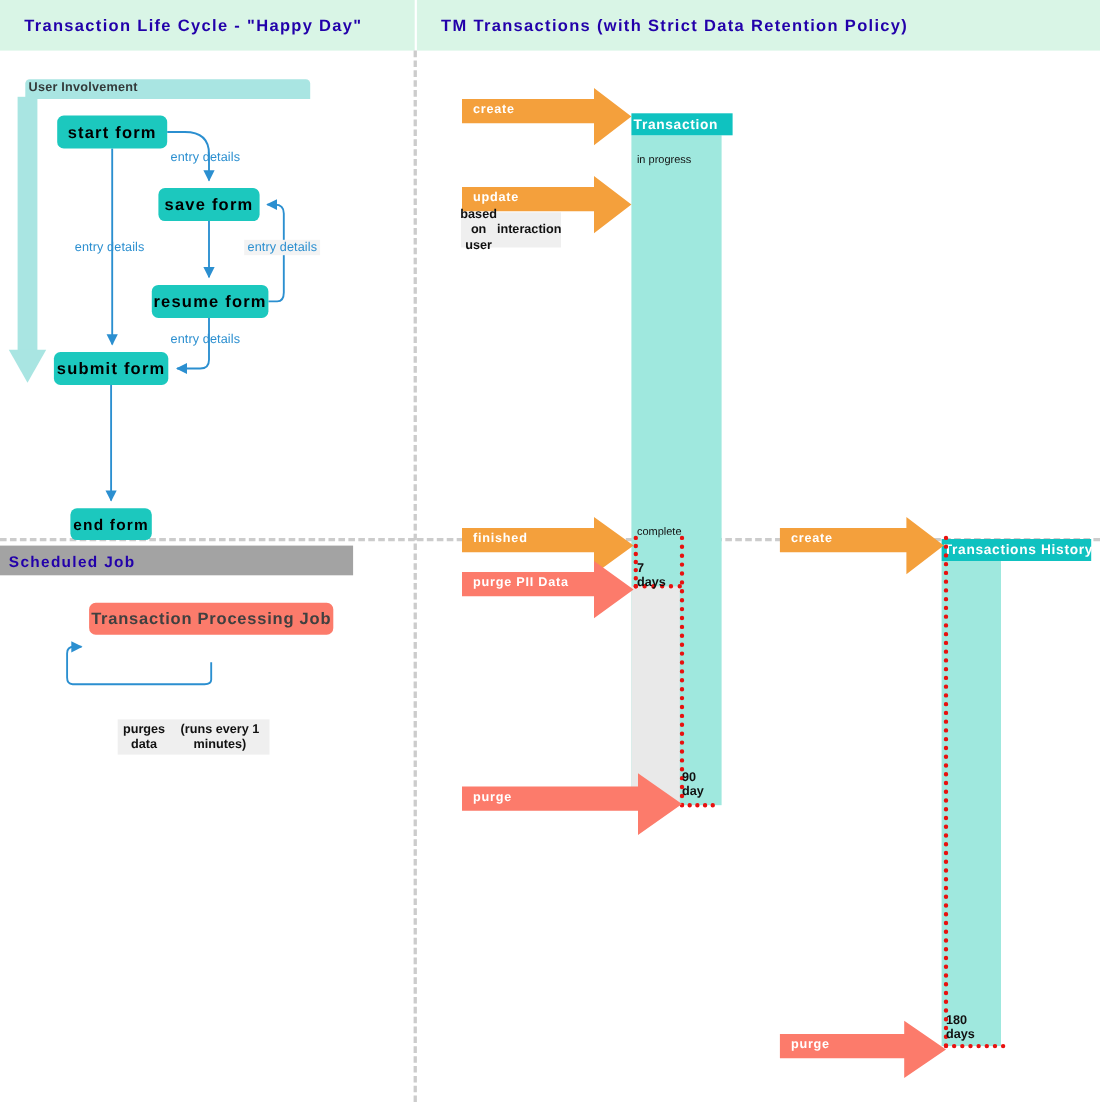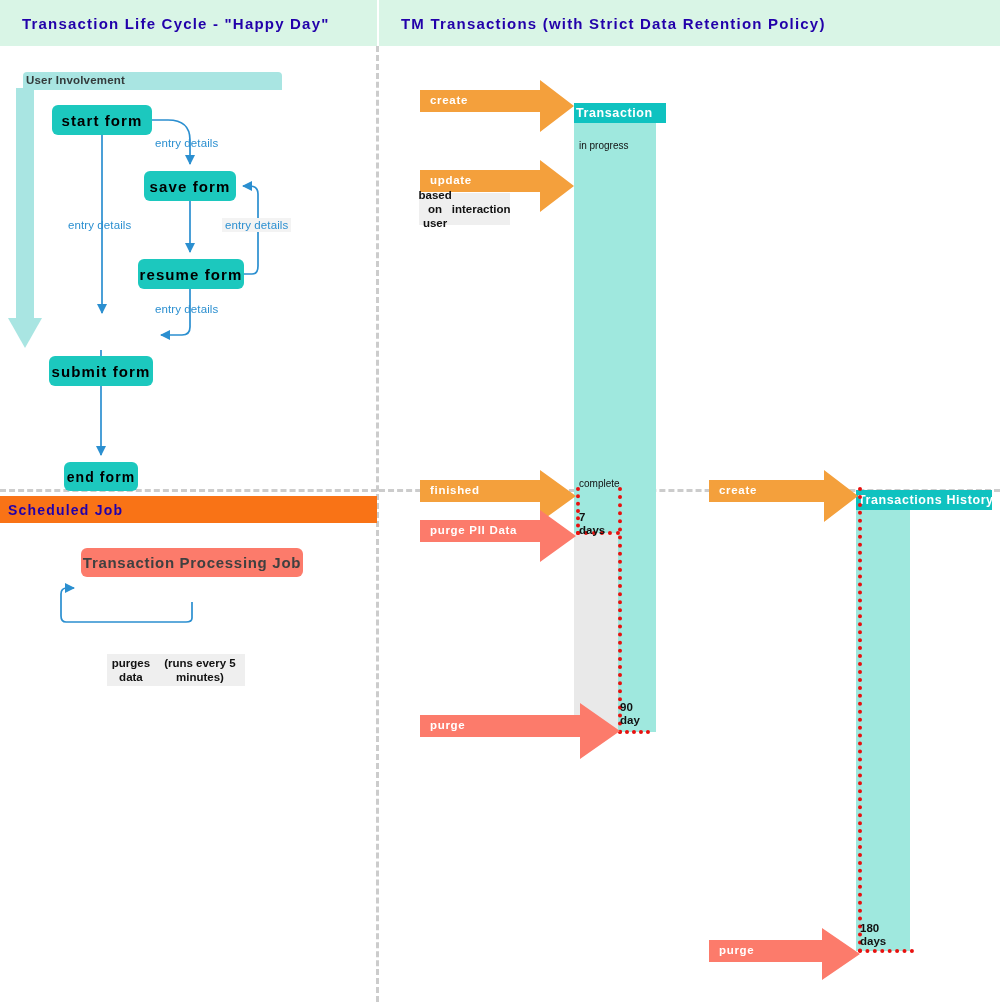--- a/index.html
+++ b/index.html
@@ -17,21 +17,21 @@
     background:#d9f5e6;height:46px;top:0;
     display:flex;align-items:center;
   }
   .band-left{left:0;width:377px;}
   .band-right{left:379px;width:621px;}
   .title-text{
     color:#2200aa;font-weight:bold;font-size:15px;letter-spacing:1.2px;
     padding-left:22px;white-space:nowrap;
   }
   .sched-band{
-    background:#f97316;left:0;top:496px;width:377px;height:27px;
+    background:#a3a3a3;left:0;top:496px;width:321px;height:27px;
     display:flex;align-items:center;
   }
   .sched-text{
     color:#2200aa;font-weight:bold;font-size:14px;letter-spacing:1.2px;
     padding-left:8px;white-space:nowrap;
   }
 
   
   .v-divider{
     left:376px;top:46px;width:0;height:956px;
@@ -66,21 +66,21 @@
 
   
   .node{
     background:#1cc8be;border-radius:6px;color:#000000;font-weight:bold;
     display:flex;align-items:center;justify-content:center;
     letter-spacing:1.1px;white-space:nowrap;
   }
   .node-start {left:52px; top:105px;width:100px;height:30px;font-size:15px;}
   .node-save  {left:144px;top:171px;width:92px; height:30px;font-size:15px;}
   .node-resume{left:138px;top:259px;width:106px;height:30px;font-size:15px;}
-  .node-submit{left:49px; top:320px;width:104px;height:30px;font-size:15px;margin-top:36px;}
+  .node-submit{left:49px; top:320px;width:104px;height:30px;font-size:15px;}
   .node-end   {left:64px; top:462px;width:74px; height:29px;font-size:14px;}
 
   .node-job{
     left:81px;top:548px;width:222px;height:29px;background:#fc7b6b;
     border-radius:6px;color:#404040;font-weight:bold;font-size:15px;
     display:flex;align-items:center;justify-content:center;letter-spacing:.7px;
     white-space:nowrap;
   }
 
   
@@ -201,21 +201,21 @@
   <div class="abs node node-end">end form</div>
 
   <div class="abs edge-label" style="left:155px;top:137px;">entry details</div>
   <div class="abs edge-label" style="left:68px;top:219px;">entry details</div>
   <div class="abs edge-label boxed" style="left:222px;top:218px;">entry details</div>
   <div class="abs edge-label" style="left:155px;top:303px;">entry details</div>
 
   <div class="abs node-job">Transaction Processing Job</div>
   <div class="abs note note-job">
     <span>purges data</span>
-    <span>(runs every 5 minutes)</span>
+    <span>(runs every 1 minutes)</span>
   </div>
 
   <div class="abs ll-body ll-tx-body"></div>
   <div class="abs ll-gray"></div>
   <div class="abs ll-header ll-header-tx">Transaction</div>
   <div class="abs ll-state st-inprogress">in progress</div>
   <div class="abs ll-state st-complete">complete</div>
 
   <div class="abs ll-body ll-hist-body"></div>
   <div class="abs ll-header ll-header-hist">Transactions History</div>

